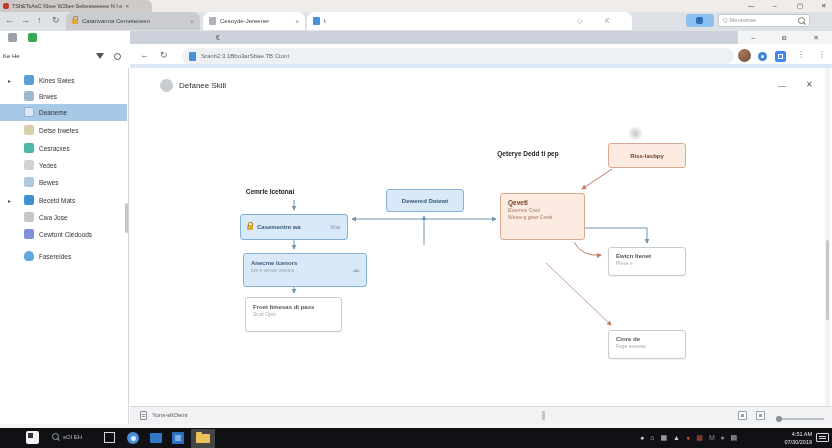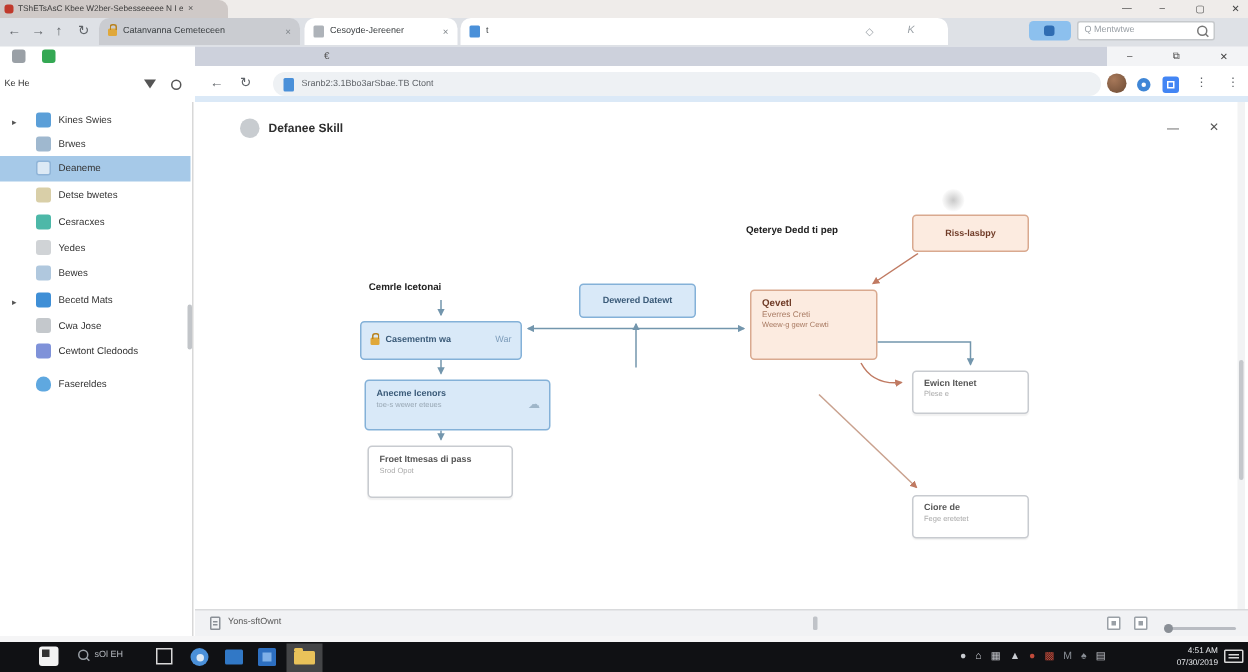--- a/index.html
+++ b/index.html
@@ -64,21 +64,21 @@
   .s-label{position:absolute;left:39px;top:5px;font-size:6.5px;color:#333;white-space:nowrap;}
   .ic1{background:#5b9fd8;} .ic2{background:#9fb8cf;}
   .ic3{background:#dce9f5;border:1px solid #8fb4d8;box-sizing:border-box;}
   .ic4{background:#d9cfa8;} .ic5{background:#4db8a8;} .ic6{background:#d0d3d6;}
   .ic7{background:#b0c8de;} .ic8{background:#3f8fd6;} .ic9{background:#c4c8cc;}
   .ic10{background:#7f92d9;} .ic11{background:#5fa8e0;border-radius:50% 50% 40% 40%;}
   .s-scroll{position:absolute;left:125px;top:135px;width:3px;height:30px;background:#c2c5c9;border-radius:2px;}
   
   .panel{left:130px;top:68px;width:702px;height:338px;background:#fff;}
   .p-avatar{position:absolute;left:30px;top:11px;width:13px;height:13px;border-radius:50%;background:#c8ccd0;}
-  .p-title{position:absolute;left:49px;top:13px;font-size:8px;font-weight:bold;color:#2f2f2f;}
+  .p-title{position:absolute;left:49px;top:13px;font-size:8px;font-weight:normal;color:#2f2f2f;}
   .p-min{position:absolute;left:648px;top:13px;font-size:8px;color:#555;}
   .p-close{position:absolute;left:676px;top:12px;font-size:8px;color:#555;}
   .flow-label{position:absolute;font-size:6.5px;font-weight:bold;color:#222;text-align:center;}
   .node{position:absolute;border-radius:3px;box-sizing:border-box;}
   .node.blue{background:#d9e9f8;border:1px solid #84b1d8;}
   .node.orange{background:#fcebe0;border:1px solid #d9a98f;}
   .node.white{background:#fff;border:1px solid #c8cbd0;box-shadow:0 1px 1px rgba(0,0,0,.06);}
   .n-title{font-size:6px;font-weight:bold;color:#3a5a78;line-height:8px;}
   .orange .n-title{color:#703c28;}
   .white .n-title{color:#555;}

